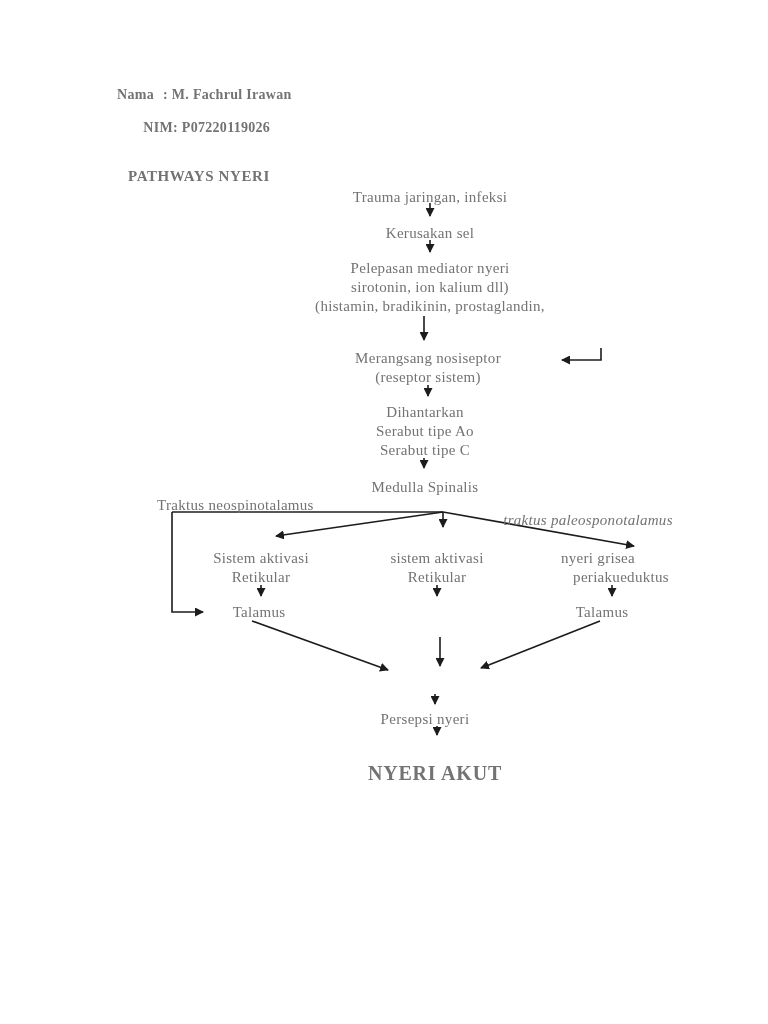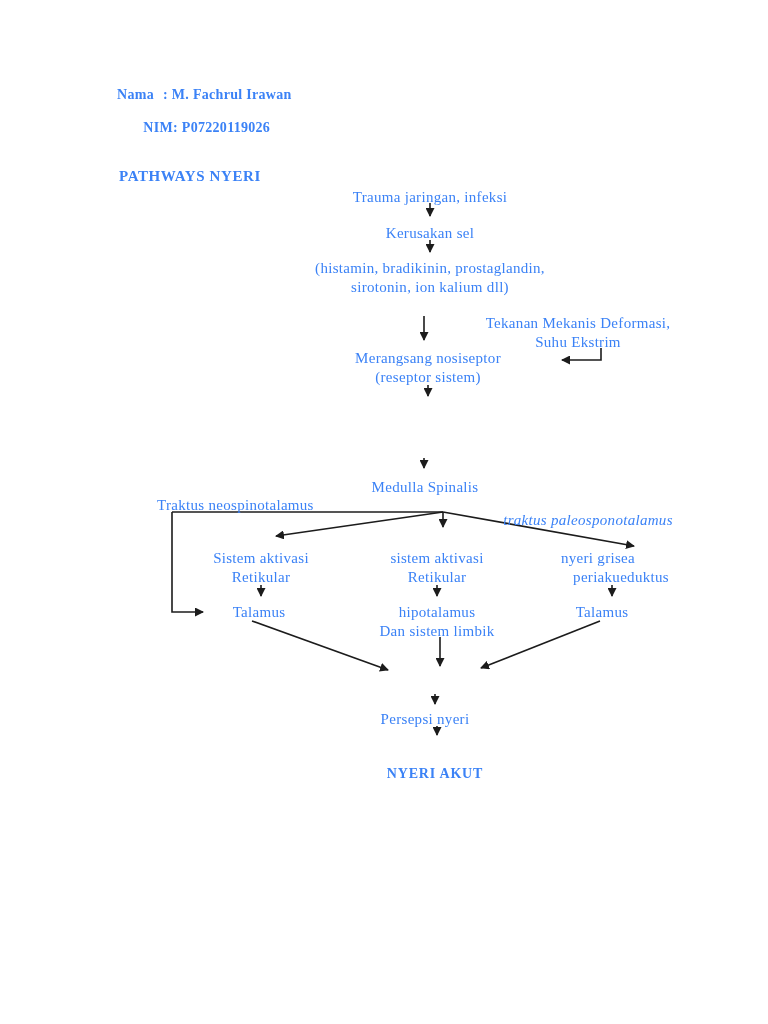--- a/index.html
+++ b/index.html
@@ -1,47 +1,47 @@
 <!DOCTYPE html>
 <html><head>
 <meta charset="utf-8">
 <style>
   * { margin:0; padding:0; box-sizing:border-box; }
   html,body { width:768px; height:1024px; background:#ffffff; overflow:hidden; }
   #page {
     position:relative; width:768px; height:1024px; background:#ffffff;
-    font-family:"Liberation Serif", serif; color:#3b82f6;
+    font-family:"Liberation Serif", serif; color:#737373;
   }
   .node {
     position:absolute; white-space:nowrap;
     font-size:15px; line-height:19px; letter-spacing:0.3px;
     transform:translateX(-50%); text-align:center;
   }
   .node.left-align { transform:none; text-align:left; }
   .italic { font-style:italic; }
   .header-line { position:absolute; font-size:14px; font-weight:bold; letter-spacing:0.3px; }
   .header-label { display:inline-block; width:46px; }
   .doc-title { position:absolute; font-size:15px; font-weight:bold; letter-spacing:0.6px; }
-  .outcome { font-size:14px; font-weight:bold; letter-spacing:0.8px; }
+  .outcome { font-size:20px; font-weight:bold; letter-spacing:0.8px; }
   #connectors { position:absolute; left:0; top:0; width:768px; height:1024px; }
 </style>
 </head>
 <body>
 
 <div id="page">
 
   <div class="header-line" style="left:117px; top:87px;">
     <span class="header-label">Nama</span><span>:</span>
     <span>M. Fachrul Irawan</span>
   </div>
   <div class="header-line" style="left:127px; top:120px;text-align:right;">
     <span class="header-label">NIM</span><span>:</span>
     <span>P07220119026</span>
   </div>
-  <div class="doc-title" style="left:119px; top:168px;">PATHWAYS NYERI</div>
+  <div class="doc-title" style="left:128px; top:168px;">PATHWAYS NYERI</div>
 
   <svg id="connectors" viewBox="0 0 768 1024" xmlns="http://www.w3.org/2000/svg">
     <defs>
       <marker id="ah" markerUnits="userSpaceOnUse" markerWidth="10" markerHeight="9" refX="8" refY="4.5" orient="auto">
         <path d="M0,0 L9,4.5 L0,9 Z" fill="#1c1c1c"></path>
       </marker>
     </defs>
     <g stroke="#1c1c1c" stroke-width="1.6" fill="none">
       <path d="M430 203 V216" marker-end="url(#ah)"></path>
       <path d="M430 240 V252" marker-end="url(#ah)"></path>
@@ -62,34 +62,36 @@
       <path d="M600 621 L481 668" marker-end="url(#ah)"></path>
       <path d="M435 694 V704" marker-end="url(#ah)"></path>
       <path d="M437 726 V735" marker-end="url(#ah)"></path>
     </g>
   </svg>
 
   <div class="node" style="left:430px; top:188px;">Trauma jaringan, infeksi</div>
   <div class="node" style="left:430px; top:224px;">Kerusakan sel</div>
 
   <div class="node" style="left:430px; top:259px;">
+    <div>Pelepasan mediator nyeri</div>
+    <div>sirotonin, ion kalium dll)</div>
     <div>(histamin, bradikinin, prostaglandin,</div>
-    <div>sirotonin, ion kalium dll)</div>
   </div>
 
-  <div class="node" style="left:578px; top:314px;">
-    <div>Tekanan Mekanis Deformasi,</div>
-    <div>Suhu Ekstrim</div>
-  </div>
 
   <div class="node" style="left:428px; top:349px;">
     <div>Merangsang nosiseptor</div>
     <div>(reseptor sistem)</div>
   </div>
 
+  <div class="node" style="left:425px; top:403px;">
+    <div>Dihantarkan</div>
+    <div>Serabut tipe Ao</div>
+    <div>Serabut tipe C</div>
+  </div>
 
   <div class="node" style="left:425px; top:478px;">Medulla Spinalis</div>
 
   <div class="node left-align" style="left:157px; top:496px;">Traktus neospinotalamus</div>
   <div class="node italic" style="left:588px; top:511px;">traktus paleosponotalamus</div>
 
   <div class="node" style="left:261px; top:549px;">
     <div>Sistem aktivasi</div>
     <div>Retikular</div>
   </div>
@@ -97,23 +99,19 @@
   <div class="node" style="left:437px; top:549px;">
     <div>sistem aktivasi</div>
     <div>Retikular</div>
   </div>
 
   <div class="node" style="left:598px; top:549px;">nyeri grisea</div>
   <div class="node" style="left:621px; top:568px;">periakueduktus</div>
 
   <div class="node" style="left:259px; top:603px;">Talamus</div>
 
-  <div class="node" style="left:437px; top:603px;">
-    <div>hipotalamus</div>
-    <div>Dan sistem limbik</div>
-  </div>
 
   <div class="node" style="left:602px; top:603px;">Talamus</div>
 
   <div class="node" style="left:425px; top:710px;">Persepsi nyeri</div>
   <div class="node outcome" style="left:435px; top:764px;">NYERI AKUT</div>
 
 </div>
 
 </body></html>

